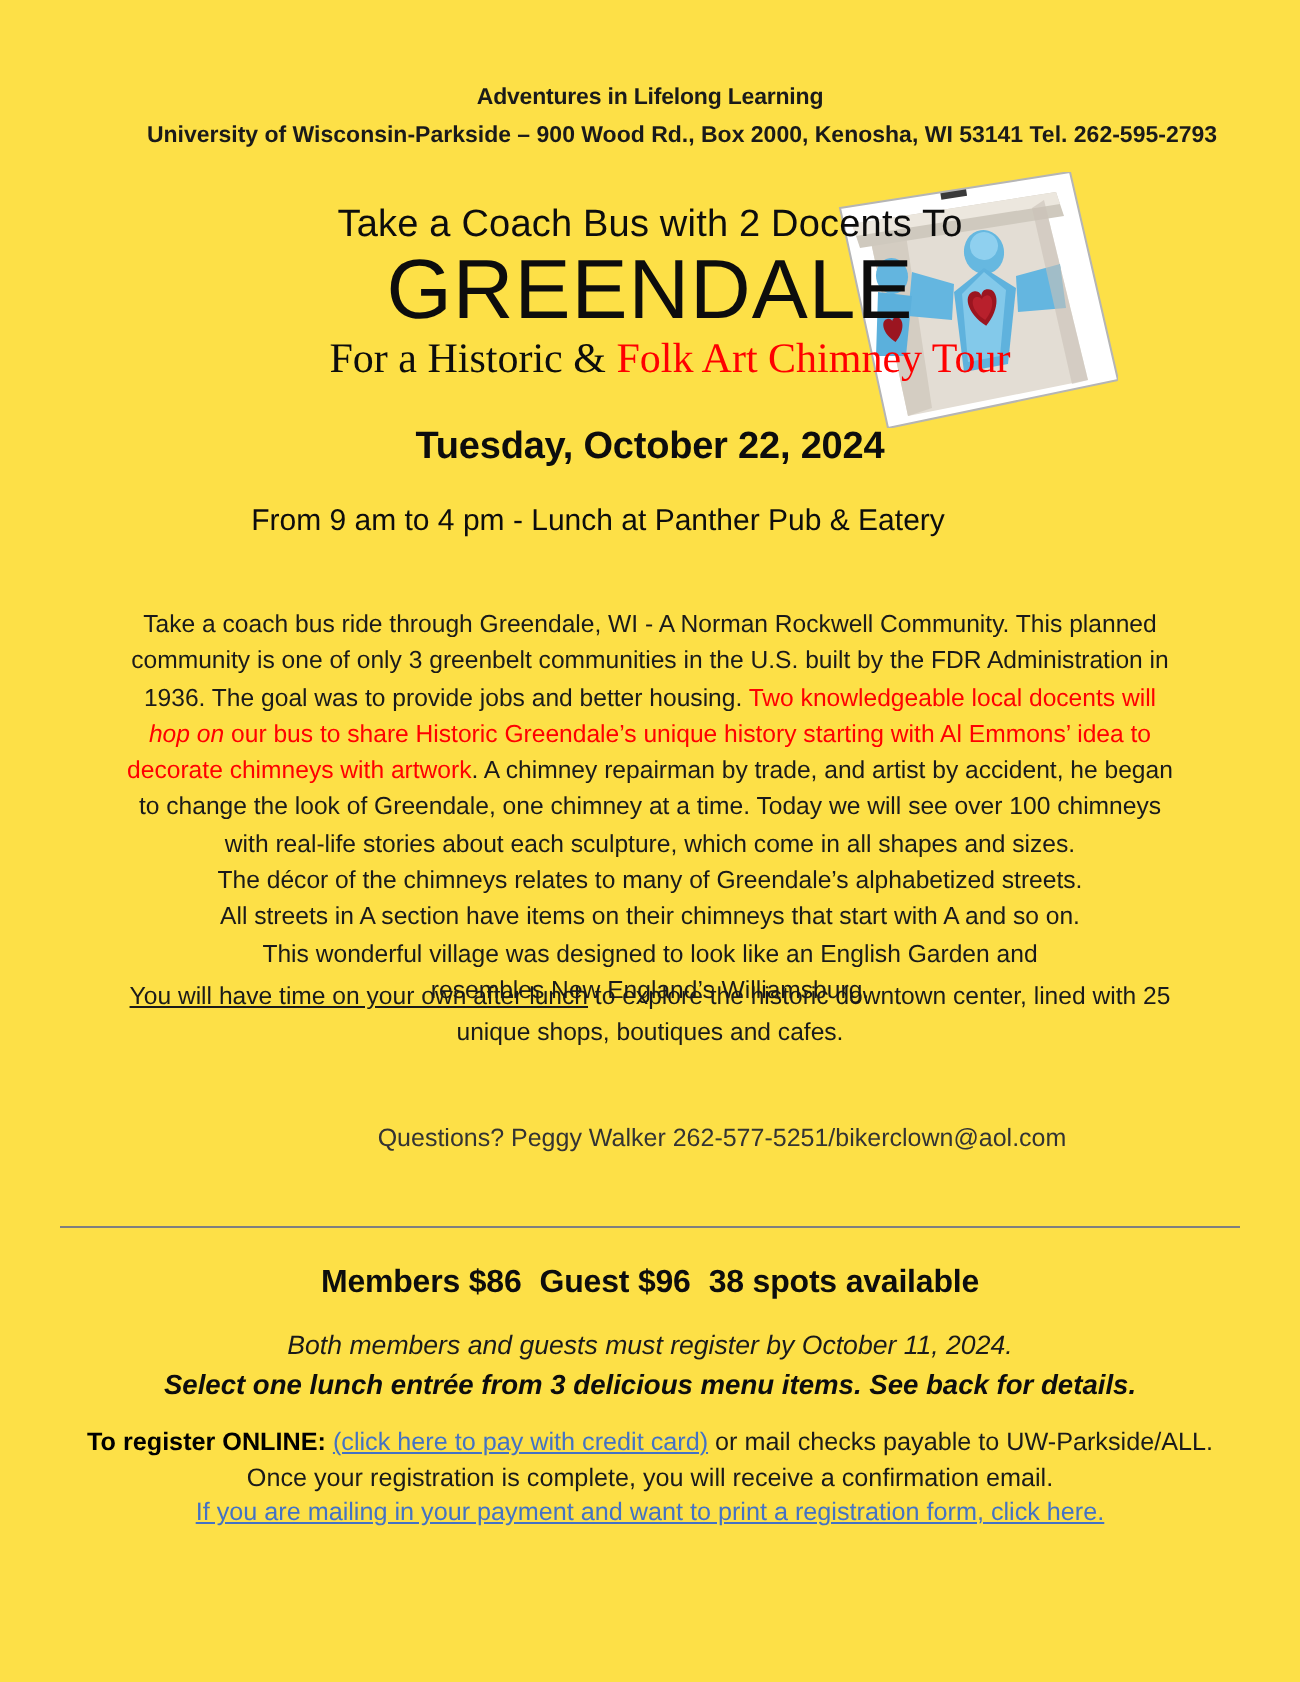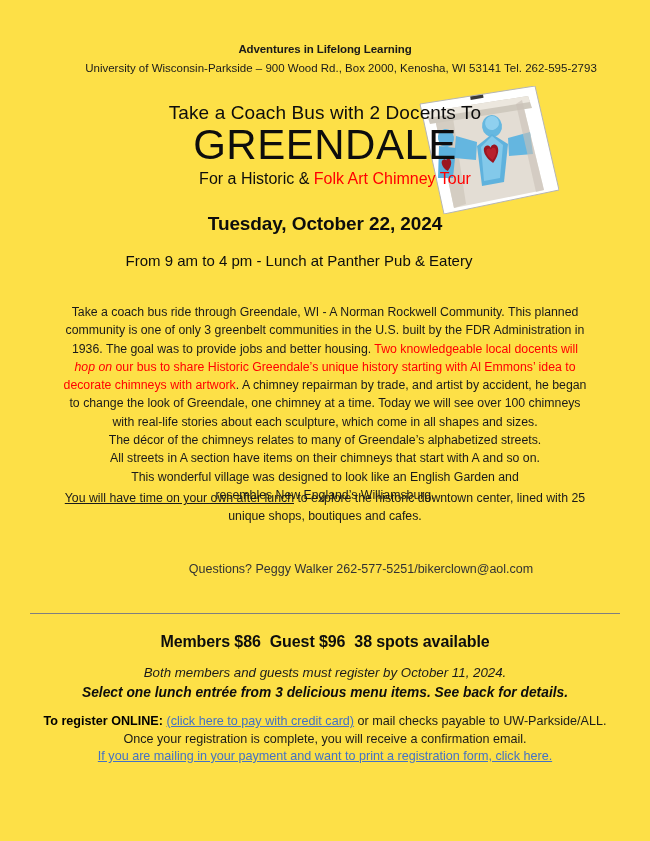--- a/index.html
+++ b/index.html
@@ -31,21 +31,21 @@
   }
   .org-name {
     font-size: 11.5px;
     font-weight: bold;
     letter-spacing: -0.1px;
     line-height: 15px;
     color: #1a1a1a;
   }
   .org-address {
     font-size: 11.5px;
-    font-weight: normal;
+    font-weight: bold;
     line-height: 16px;
     color: #1a1a1a;
     margin-top: 3px;
     margin-left: 32px;
   }
 
   
   .title-block {
     position: absolute;
     top: 101px;
@@ -64,22 +64,22 @@
   .title-main {
     font-family: "Liberation Sans", sans-serif;
     font-size: 42px;
     font-weight: normal;
     line-height: 46px;
     color: #0d0d0d;
     letter-spacing: 0.5px;
     margin-top: -2px;
   }
   .title-line3 {
-    font-family: Liberation Sans, sans-serif;
-    font-size: 16px;
+    font-family: Liberation Serif, serif;
+    font-size: 21px;
     font-weight: normal;
     line-height: 28px;
     color: #0d0d0d;
     margin-top: -3px;
     white-space: nowrap;
     padding-left: 20px;
   }
   .title-line3 .red {
     color: #FF0000;
   }

